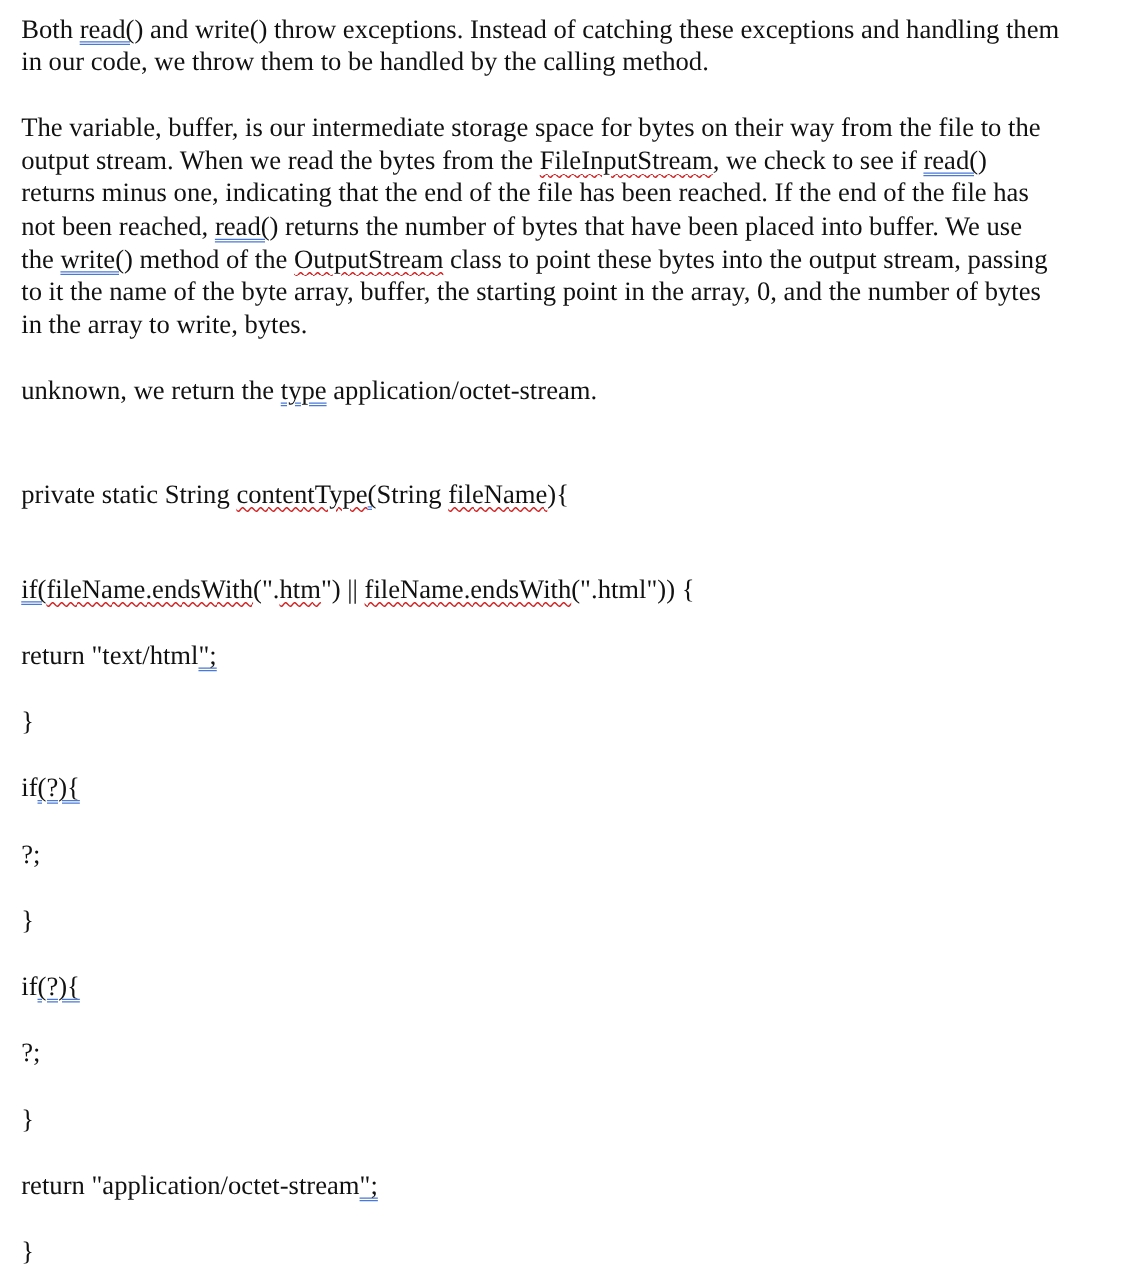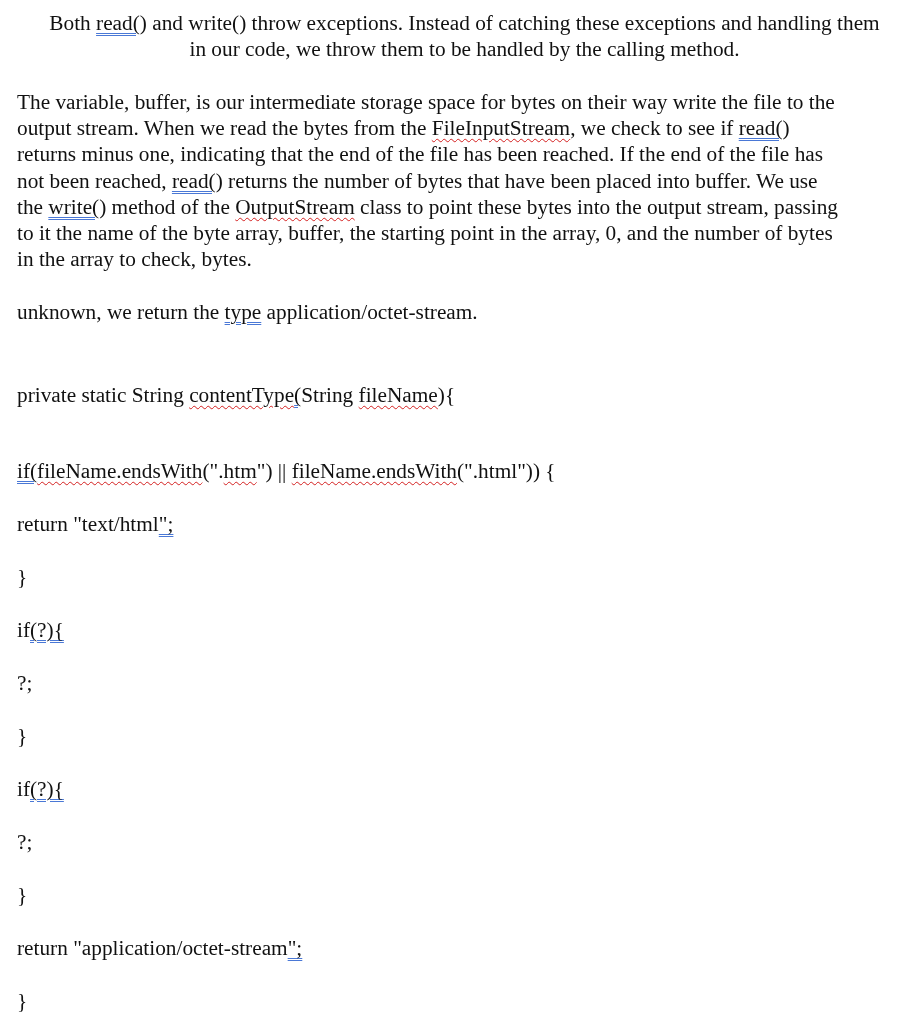--- a/index.html
+++ b/index.html
@@ -46,32 +46,32 @@
     .s-red {
       text-decoration: underline wavy #d42020;
       text-decoration-thickness: 1px;
       text-underline-offset: 3px;
     }
   </style>
 </head>
 <body>
 
 <div id="doc">
-    <div class="para page" style="top: 10px; text-align: center;">
+    <div class="para page" style="top: 10px;">
       <span class="line"><span>Both </span><span class="g-blue">read(</span><span>) and write() throw exceptions. Instead of catching these exceptions and handling them</span></span>
       <span class="line"><span>in our code, we throw them to be handled by the calling method.</span></span>
     </div>
     <div class="para page" style="top: 89px;">
-      <span class="line"><span>The variable, buffer, is our intermediate storage space for bytes on their way write the file to the</span></span>
+      <span class="line"><span>The variable, buffer, is our intermediate storage space for bytes on their way from the file to the</span></span>
       <span class="line"><span>output stream. When we read the bytes from the </span><span class="s-red">FileInputStream</span><span>, we check to see if </span><span class="g-blue">read(</span><span>)</span></span>
       <span class="line"><span>returns minus one, indicating that the end of the file has been reached. If the end of the file has</span></span>
       <span class="line"><span>not been reached, </span><span class="g-blue">read(</span><span>) returns the number of bytes that have been placed into buffer. We use</span></span>
       <span class="line"><span>the </span><span class="g-blue">write(</span><span>) method of the </span><span class="s-red">OutputStream</span><span> class to point these bytes into the output stream, passing</span></span>
       <span class="line"><span>to it the name of the byte array, buffer, the starting point in the array, 0, and the number of bytes</span></span>
-      <span class="line"><span>in the array to check, bytes.</span></span>
+      <span class="line"><span>in the array to write, bytes.</span></span>
     </div>
     <div class="para page" style="top: 299px;">
       <span class="line"><span>unknown, we return the </span><span class="g-blue">type</span><span> application/octet-stream.</span></span>
     </div>
     <div class="code-line" style="top: 382px;"><span>private static String </span><span class="s-red">contentType</span><span class="g-blue">(</span><span>String </span><span class="s-red">fileName</span><span>){</span></div>
     <div class="code-line" style="top: 458px;"><span class="g-blue">if(</span><span class="s-red">fileName.endsWith</span><span>(".</span><span class="s-red">htm</span><span>") || </span><span class="s-red">fileName.endsWith</span><span>(".html")) {</span></div>
     <div class="code-line" style="top: 511px;"><span>return "text/html</span><span class="g-blue">";</span></div>
     <div class="code-line" style="top: 564px;"><span>}</span></div>
     <div class="code-line" style="top: 617px;"><span>if</span><span class="g-blue">(?){</span></div>
     <div class="code-line" style="top: 670px;"><span>?;</span></div>

